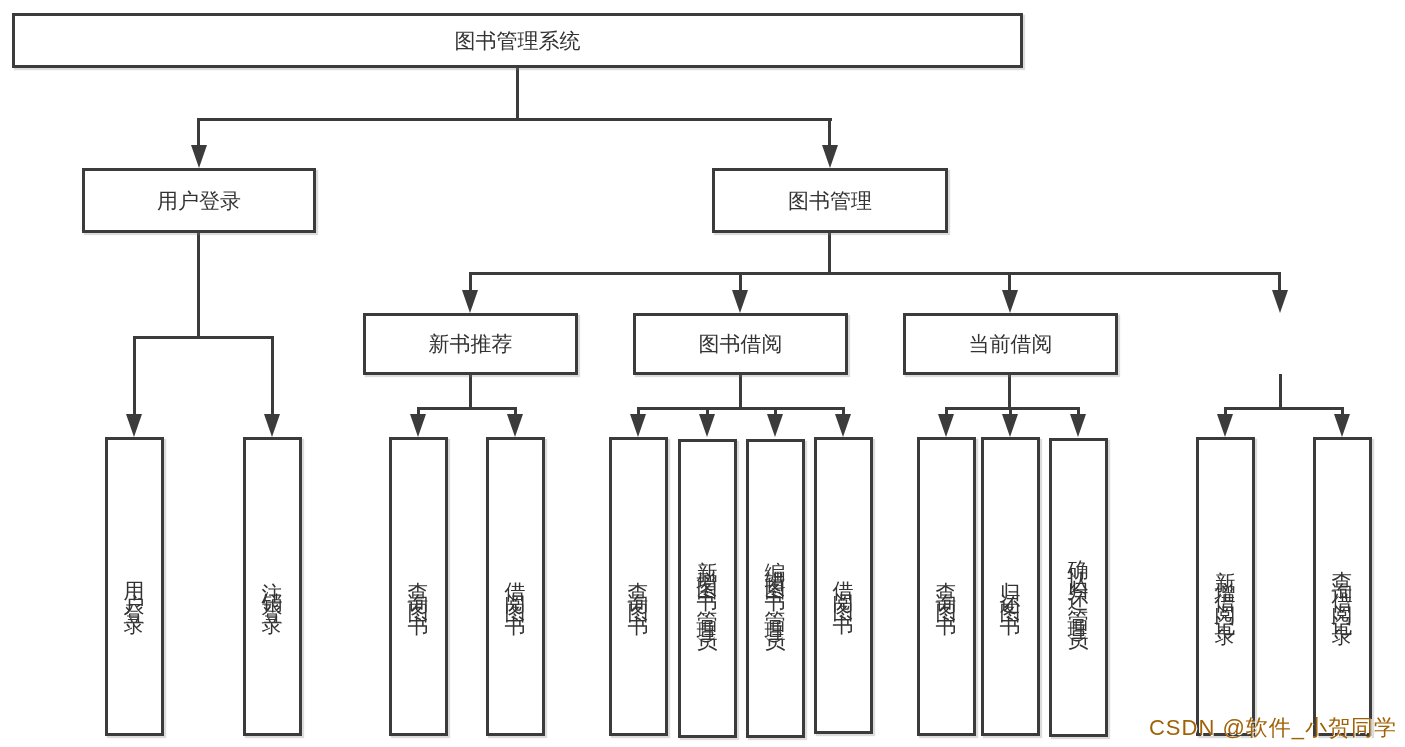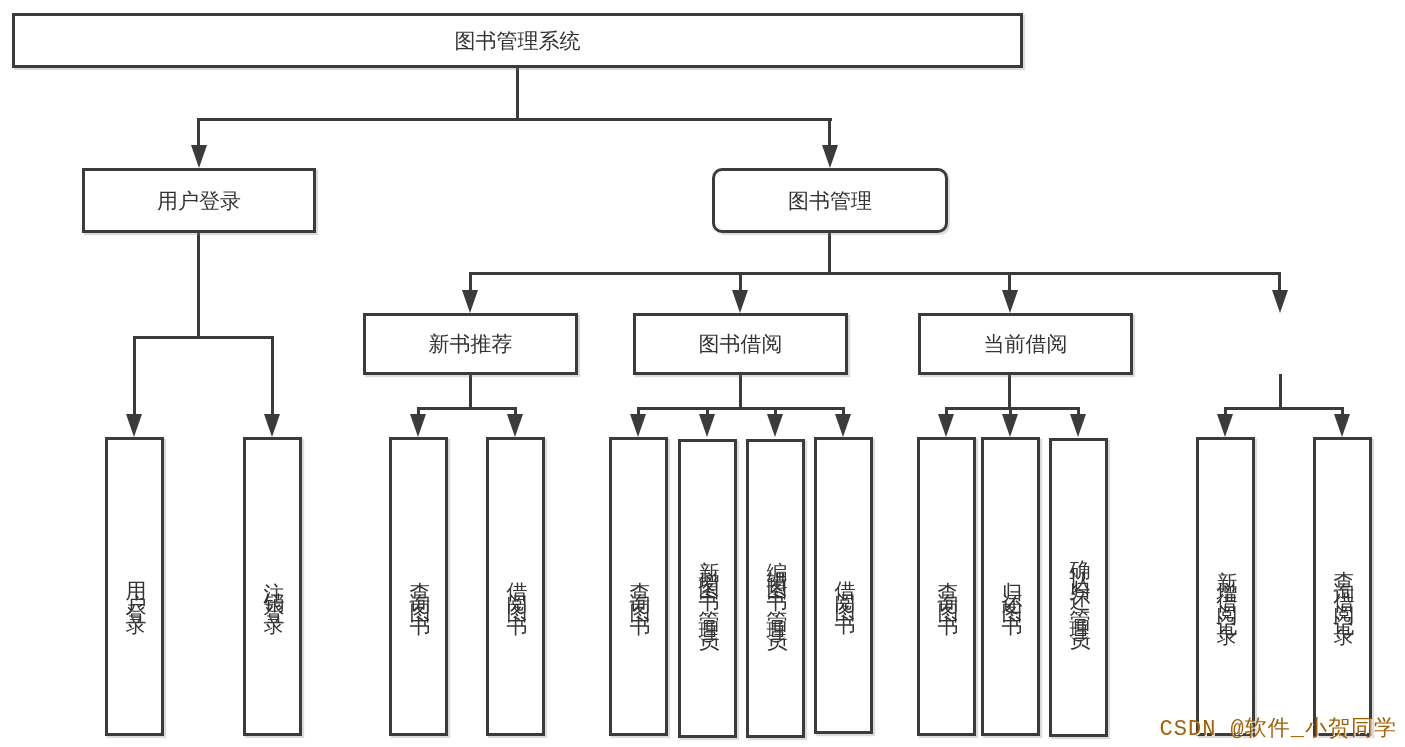--- a/index.html
+++ b/index.html
@@ -1,18 +1,18 @@
 <!DOCTYPE html>
 <html><head>
 <meta charset="utf-8">
 <style>
   html,body{margin:0;padding:0;background:#ffffff;}
   .stage{
     position:relative;width:1405px;height:747px;background:#ffffff;overflow:hidden;
-    font-family:Liberation Mono, monospace;color:#333333;
+    font-family:Liberation Sans, sans-serif;color:#333333;
   }
   .box{
     position:absolute;box-sizing:border-box;border:3px solid #3b3b3b;background:#ffffff;
     display:flex;align-items:center;justify-content:center;
     font-size:21px;color:#333333;box-shadow:2px 2px 1px rgba(130,130,130,0.28);
     z-index:2;
   }
   .vbox{
     position:absolute;box-sizing:border-box;border:3px solid #3b3b3b;background:#ffffff;
     display:flex;align-items:center;justify-content:center;
@@ -43,21 +43,21 @@
   <div class="box" style="left:12px;top:13px;width:1011px;height:55px;">图书管理系统</div>
 
   <div class="vline" style="left:516px;top:67px;height:51px;"></div>
   <div class="hline" style="left:197px;top:118px;width:635px;"></div>
   <div class="vline" style="left:197px;top:118px;height:29px;"></div>
   <div class="arrow" style="left:191px;top:145px;"></div>
   <div class="vline" style="left:828px;top:118px;height:29px;"></div>
   <div class="arrow" style="left:822px;top:145px;"></div>
 
   <div class="box" style="left:82px;top:168px;width:234px;height:65px;">用户登录</div>
-  <div class="box" style="left:712px;top:168px;width:236px;height:65px;border-radius:10px;">图书管理</div>
+  <div class="box" style="left:712px;top:168px;width:236px;height:65px;">图书管理</div>
 
   <div class="vline" style="left:197px;top:232px;height:104px;"></div>
   <div class="hline" style="left:133px;top:336px;width:141px;"></div>
   <div class="vline" style="left:133px;top:336px;height:80px;"></div>
   <div class="arrow" style="left:126px;top:414px;"></div>
   <div class="vline" style="left:271px;top:336px;height:80px;"></div>
   <div class="arrow" style="left:264px;top:414px;"></div>
 
   <div class="vline" style="left:828px;top:232px;height:40px;"></div>
   <div class="hline" style="left:469px;top:272px;width:812px;"></div>
@@ -65,21 +65,21 @@
   <div class="arrow" style="left:462px;top:290px;"></div>
   <div class="vline" style="left:739px;top:272px;height:22px;"></div>
   <div class="arrow" style="left:732px;top:290px;"></div>
   <div class="vline" style="left:1008px;top:272px;height:22px;"></div>
   <div class="arrow" style="left:1002px;top:290px;"></div>
   <div class="vline" style="left:1278px;top:272px;height:22px;"></div>
   <div class="arrow" style="left:1272px;top:290px;"></div>
 
   <div class="box" style="left:633px;top:313px;width:215px;height:62px;">图书借阅</div>
   <div class="box" style="left:363px;top:313px;width:215px;height:62px;">新书推荐</div>
-  <div class="box" style="left:903px;top:313px;width:215px;height:62px;margin-left:15px;">当前借阅</div>
+  <div class="box" style="left:903px;top:313px;width:215px;height:62px;">当前借阅</div>
 
   <div class="vline" style="left:469px;top:374px;height:33px;"></div>
   <div class="hline" style="left:417px;top:407px;width:100px;"></div>
   <div class="vline" style="left:417px;top:407px;height:10px;"></div>
   <div class="arrow" style="left:410px;top:414px;"></div>
   <div class="vline" style="left:514px;top:407px;height:10px;"></div>
   <div class="arrow" style="left:507px;top:414px;"></div>
 
   <div class="vline" style="left:739px;top:374px;height:33px;"></div>
   <div class="hline" style="left:637px;top:407px;width:208px;"></div>

